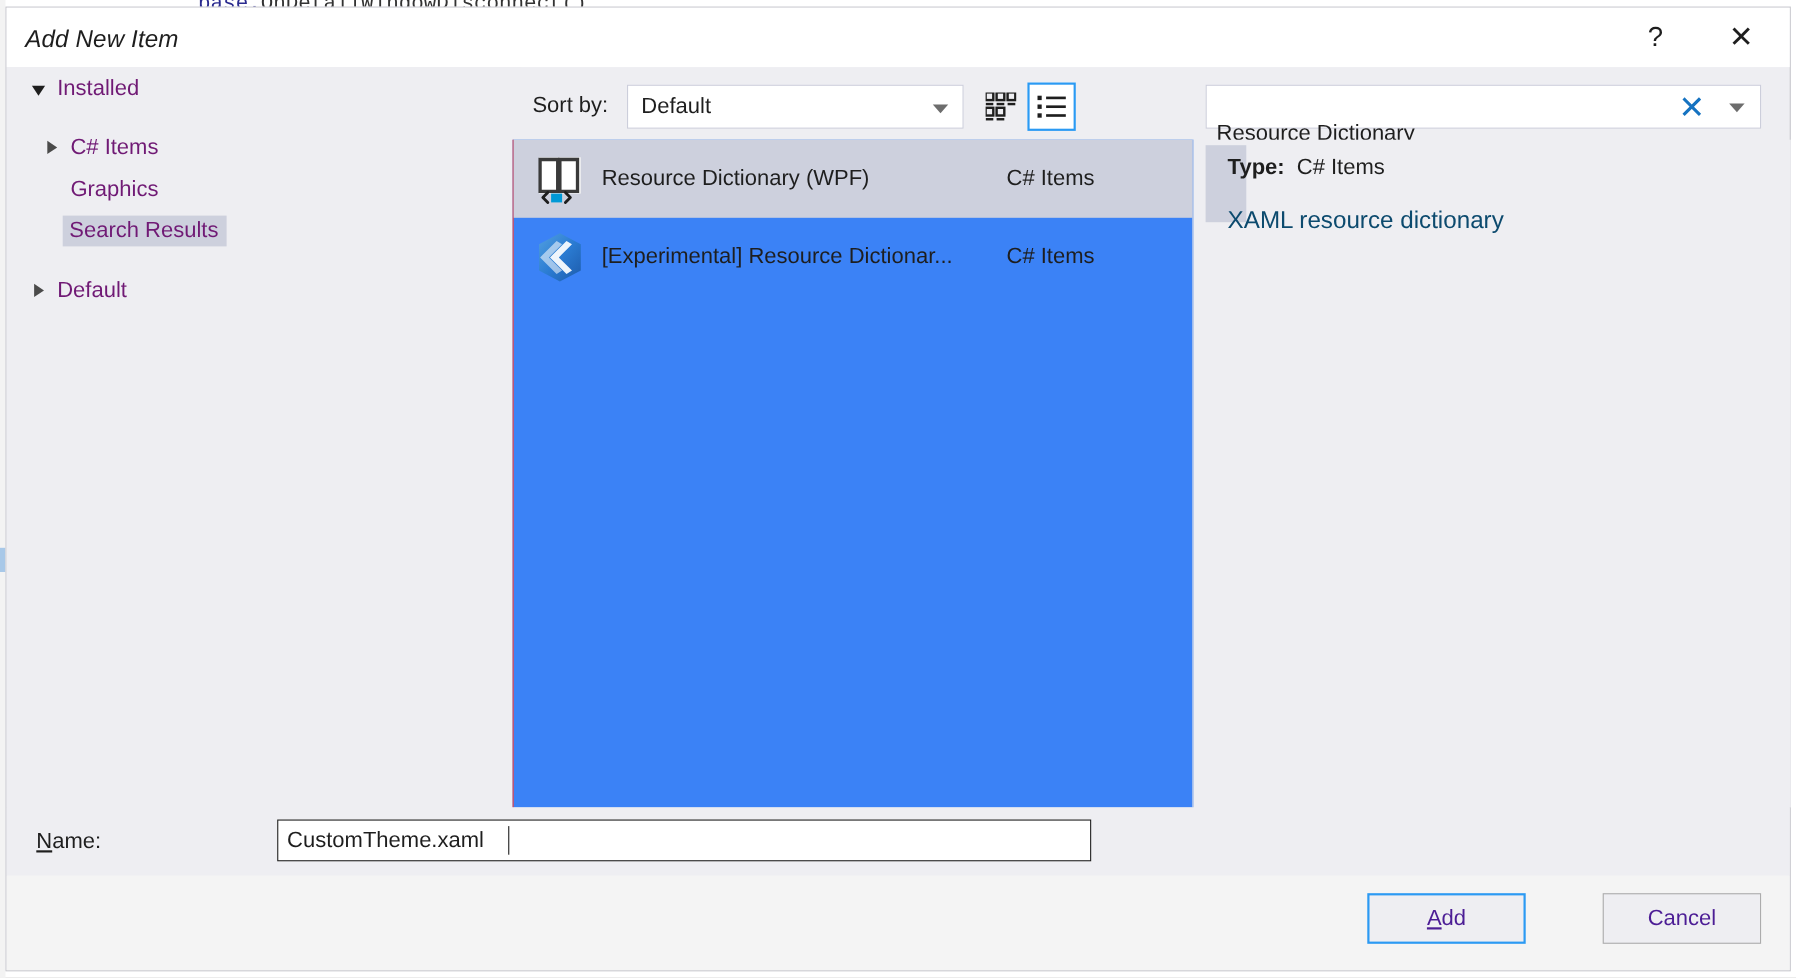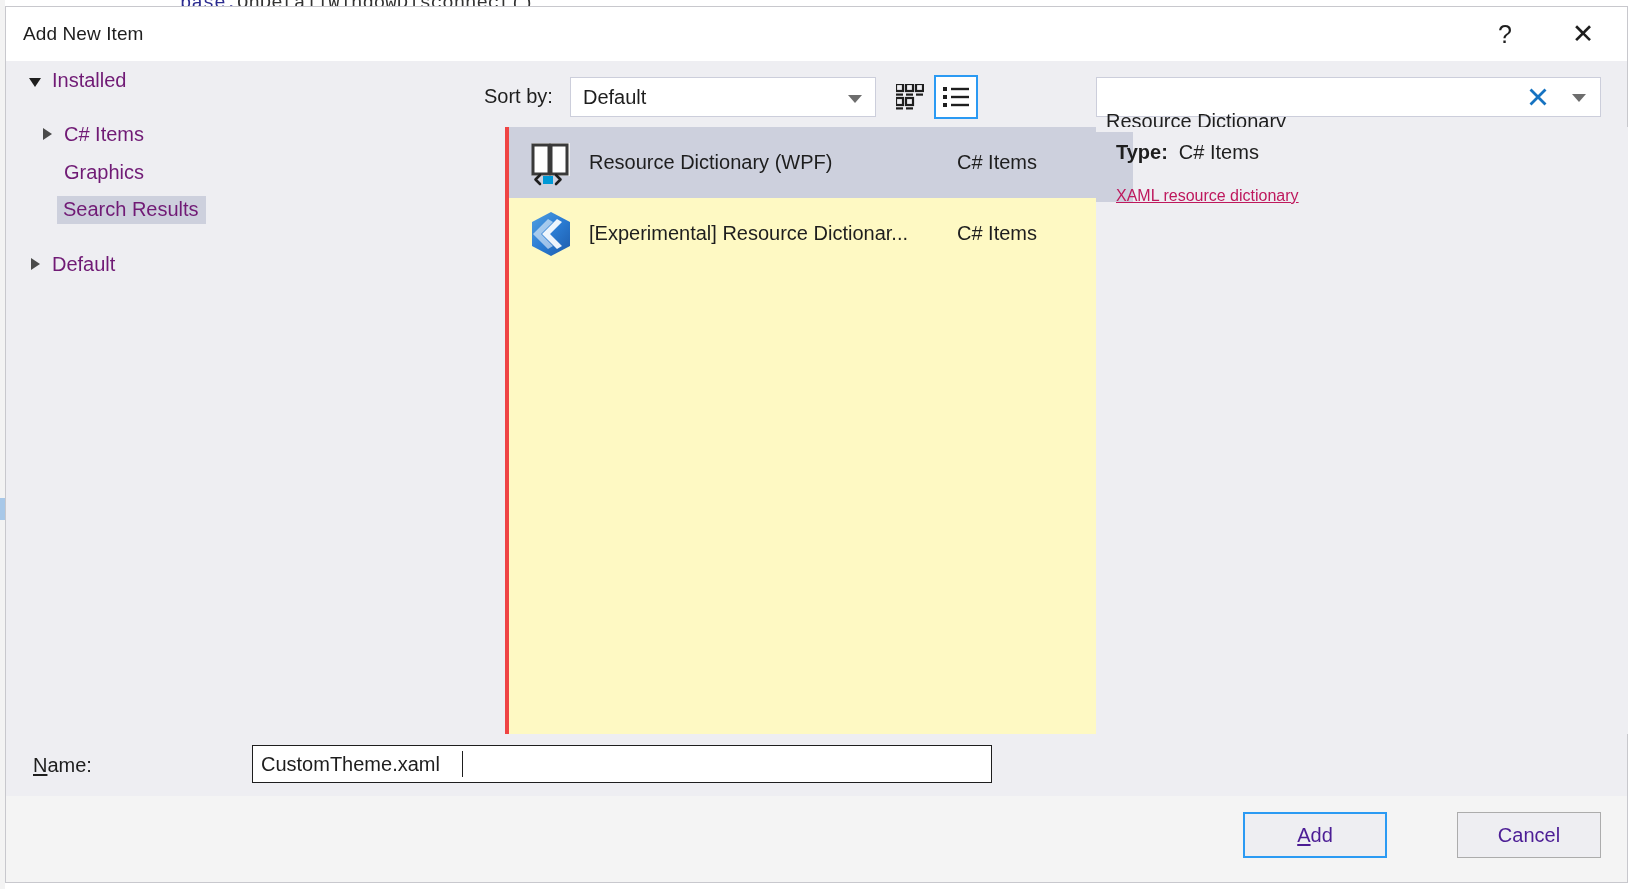--- a/index.html
+++ b/index.html
@@ -44,21 +44,21 @@
   }
 
   
   .titlebar {
     position: absolute; left: 0; top: 0; width: 100%; height: 54px;
     background: #ffffff;
     box-sizing: border-box;
   }
   .title-text {
     position: absolute; left: 17px; top: 16px;
-    font-size: 19px; color: #1e1e1e; letter-spacing: .1px;
+    font-size: 22px; color: #1e1e1e; letter-spacing: .1px; font-style: italic;
   }
   .title-btn {
     position: absolute; top: 0; height: 54px; width: 60px;
     display: flex; align-items: center; justify-content: center;
     font-size: 23px; color: #1e1e1e;
     cursor: default; user-select: none;
   }
   .title-btn.help { right: 92px; font-size: 25px; }
   .title-btn.close { right: 14px; font-size: 27px; font-weight: 300; }
 
@@ -131,24 +131,24 @@
     width: 44px; height: 44px;
     box-sizing: border-box;
     display: flex; align-items: center; justify-content: center;
     cursor: default;
   }
   .viewbtn.grid { left: 882px; border: 1px solid transparent; }
   .viewbtn.list { left: 928px; border: 2px solid #2b9af3; background: #ffffff; }
 
   
   .itemlist {
-    position: absolute; left: 499px; top: 120px;
+    position: absolute; left: 460px; top: 120px;
     width: 617px; height: 607px;
-    background: #fef9c3;
-    border-left: 4px solid #ef4444;
+    background: #3b82f6;
+    border-left: 1px solid #ef4444;
     border-right: 1px solid #e2e2e6;
   }
   .item {
     position: relative; display: flex; align-items: center;
     height: 71px; width: 100%;
     cursor: default; user-select: none;
   }
   .item.selected { background: #cdd0dd; }
   .item-icon {
     position: relative; width: 52px; height: 52px; flex: 0 0 52px;
@@ -175,21 +175,21 @@
     background: #cdd0dd;
   }
   .det-type-row {
     position: absolute; left: 20px; top: 14px;
     font-size: 20px; color: #1e1e1e;
     display: flex; align-items: baseline; gap: 11px;
   }
   .det-type-label { font-weight: bold; }
   .det-desc {
     position: absolute; left: 20px; top: 60px;
-    font-size: 16px; color: #be185d; text-decoration: underline;
+    font-size: 22px; color: #0c4a6e;
   }
 
   
   .name-strip {
     position: absolute; left: 0; top: 727px;
     width: 100%; height: 62px;
     background: #eeeef2;
     text-decoration: underline;
   }
   .name-label {

